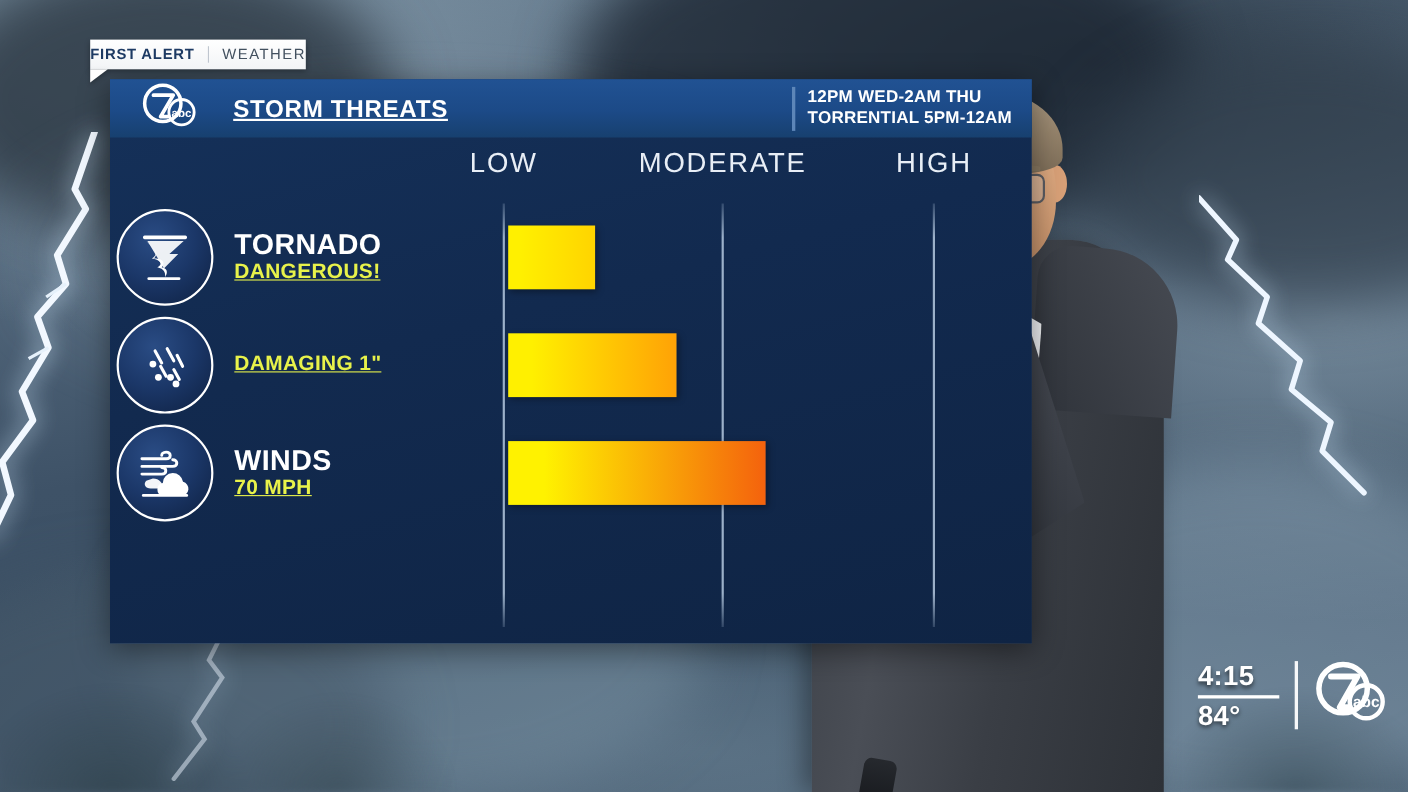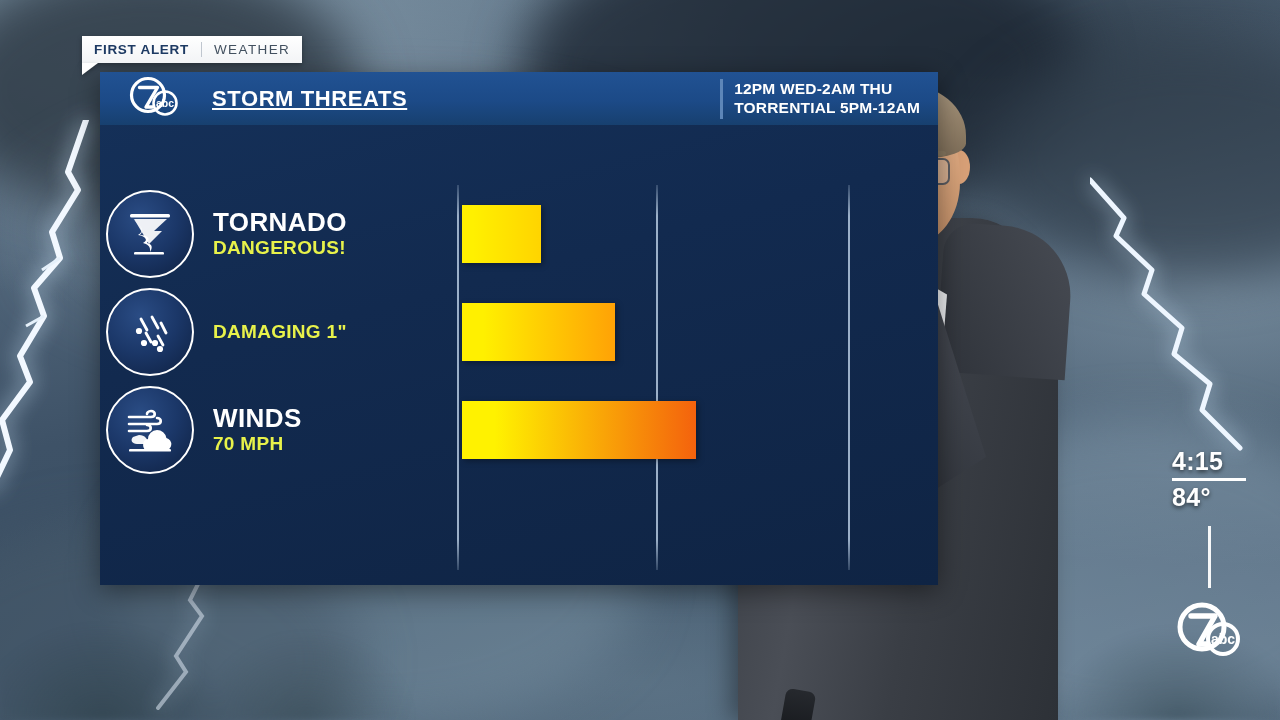--- a/index.html
+++ b/index.html
@@ -145,21 +145,21 @@
   .mic { left:176px; top:264px; width:9px; height:9px; background:#d9dde2; border-radius:50%; }
   .pocket { left:92px; top:400px; width:64px; height:5px; background:rgba(25,28,33,.75); border-radius:2px; }
   .button-s { left:228px; top:452px; width:11px; height:11px; background:#23262b; border-radius:50%; }
   .remote { left:92px; top:640px; width:30px; height:52px;
     background:linear-gradient(180deg,#26292e,#14161a); border-radius:7px; transform:rotate(10deg); }
 
   
   #alert-tab {
     position:absolute; left:82px; top:36px; height:27px;
     background:linear-gradient(180deg,#ffffff,#f2f4f6);
-    display:flex; align-items:center; padding:0 12px; gap:12px;
+    display:flex; align-items:center; padding:0 0; gap:12px;
     box-shadow:0 2px 5px rgba(0,0,0,.30);
     z-index:6;
   }
   #alert-tab .first-alert {
     font-size:13.5px; font-weight:bold; color:#1d3a63; letter-spacing:.7px;
   }
   #alert-tab .sep { width:1px; height:15px; background:#bfc6cf; }
   #alert-tab .weather {
     font-size:13.5px; color:#42505f; letter-spacing:1.4px;
   }
@@ -226,31 +226,31 @@
     background:radial-gradient(circle at 38% 30%, #2a4c84 0%, #1b3768 48%, #0e2040 100%);
     display:flex; align-items:center; justify-content:center;
   }
   .row-text { position:absolute; left:113px; top:50%; transform:translateY(-50%); }
   .threat-name {
     font-size:26px; font-weight:bold; color:#ffffff;
     letter-spacing:.4px; line-height:1.12;
   }
   .threat-desc {
     font-size:19px; font-weight:bold; color:#e8f24a;
-    letter-spacing:.3px; line-height:1.2; margin-top:0;
+    letter-spacing:.3px; line-height:1.2; margin-top:0;text-decoration:underline;
   }
   .bar {
     position:absolute; left:362px; height:58px; top:50%;
     transform:translateY(-50%);
     box-shadow:2px 2px 6px rgba(0,0,0,.35);
     z-index:3;
   }
 
   
-  #bug { position:absolute; right:34px; bottom:52px; display:flex; align-items:center; gap:14px; z-index:7;flex-direction:column; }
+  #bug { position:absolute; right:18px; bottom:52px; display:flex; gap:14px; z-index:7; }
   #bug .clock { text-align:left; }
   #bug .clock .t, #bug .clock .d {
     font-size:25px; font-weight:bold; color:#ffffff;
     text-shadow:0 2px 4px rgba(0,0,0,.6); letter-spacing:.3px;
   }
   #bug .clock .hr { height:3px; background:#ffffff; margin:2px 0 2px; width:74px; }
   #bug .bugrule { width:3px; height:62px; background:#ffffff; opacity:.95; }
 </style>
 </head>
 <body>
@@ -335,20 +335,25 @@
     <span id="storm-title">STORM THREATS</span>
     <span id="time-block">
       <span class="vrule"></span>
       <span class="lines">
         <div>12PM WED-2AM THU</div>
         <div>TORRENTIAL 5PM-12AM</div>
       </span>
     </span>
   </div>
 
+  <div id="scale-labels">
+      <div class="scale-label" style="left: 358px;">LOW</div>
+      <div class="scale-label" style="left: 557px;">MODERATE</div>
+      <div class="scale-label" style="left: 749px;">HIGH</div>
+    </div>
   <div id="gridlines">
       <div class="gridline" style="left: 357px;"></div>
       <div class="gridline" style="left: 556px;"></div>
       <div class="gridline" style="left: 748px;"></div>
     </div>
   <div id="rows">
       <div class="row">
         <div class="icon-circle">
           <svg width="58" height="58" viewBox="0 0 58 58">
             <rect x="9" y="9" width="40" height="3.4" rx="1.5" fill="#fff"></rect>

